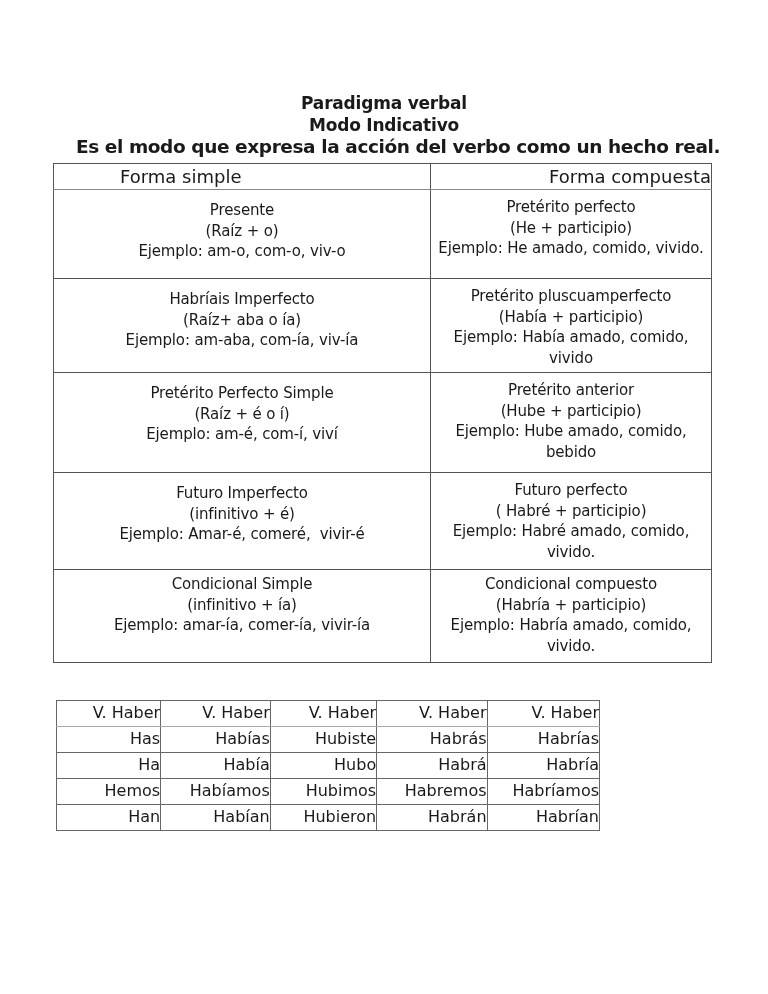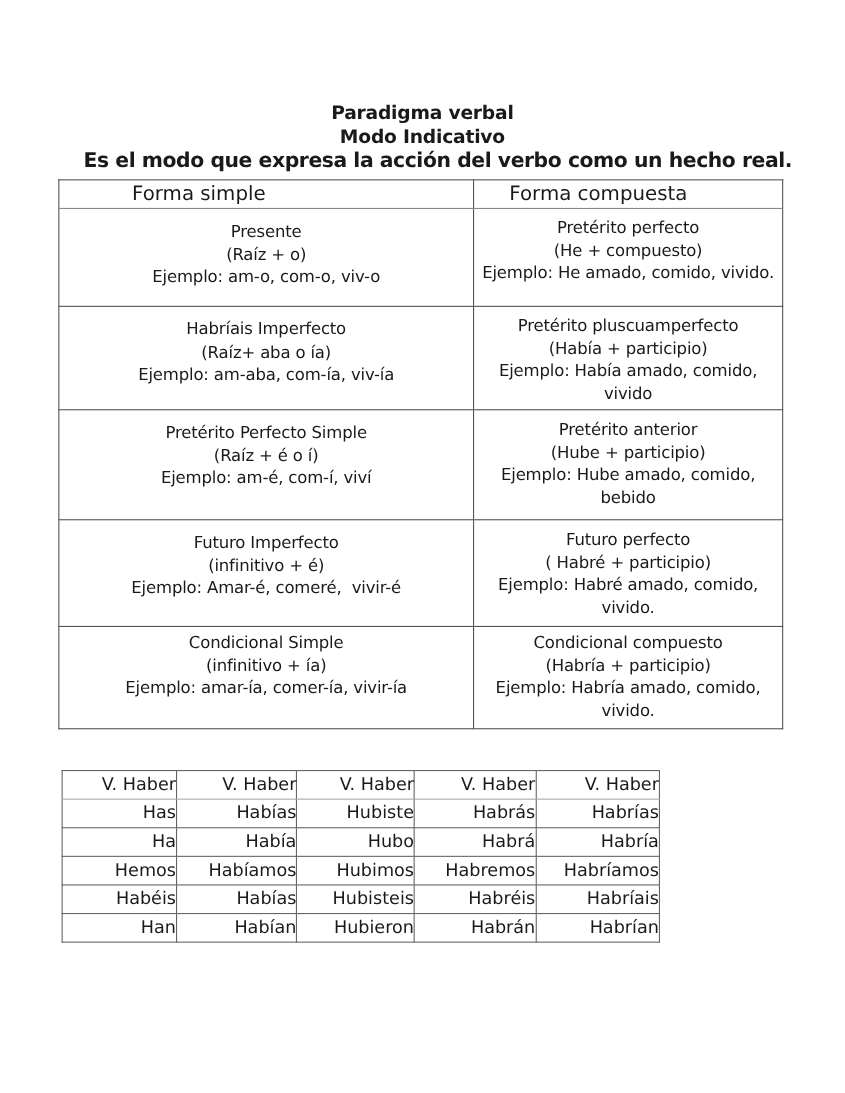--- a/index.html
+++ b/index.html
@@ -12,21 +12,21 @@
   }
   .titles div { font-weight: bold; font-size: 17px; line-height: 22px; letter-spacing: -0.2px; }
   .titles .t3 { font-size: 18.5px; letter-spacing: -0.4px; margin-left: 28px; }
 
   table { border-collapse: collapse; position: absolute; }
   td, th { border: 1px solid #555; padding: 0; vertical-align: top; }
 
   #main-table { left: 53px; top: 163px; width: 659px; }
   #main-table th {
     font-weight: normal; font-size: 18px; height: 25px; line-height: 25px;
-    text-align: left; border-bottom: 1.5px solid #888; padding-left: 32px;
+    text-align: right; border-bottom: 1.5px solid #888; padding-left: 32px;
   }
   #main-table th.c1 { width: 310px; text-align: left; padding-left: 66px; }
   #main-table td {
     font-size: 15px; line-height: 20.5px; padding: 10px 6px 0 6px; letter-spacing: -0.15px;
   }
   #main-table td.c2 { padding-top: 7px; }
   #main-table tr.r1 td { height: 89px; box-sizing: border-box; }
   #main-table tr.r2 td { height: 94px; box-sizing: border-box; }
   #main-table tr.r3 td { height: 100px; box-sizing: border-box; }
   #main-table tr.r4 td { height: 97px; box-sizing: border-box; }
@@ -57,21 +57,21 @@
     <th class="c2">Forma compuesta</th>
   </tr>
   <tr class="r1">
     <td class="c1">
       <span class="line">Presente</span>
       <span class="line">(Raíz + o)</span>
       <span class="line">Ejemplo: am-o, com-o, viv-o</span>
     </td>
     <td class="c2">
       <span class="line">Pretérito perfecto</span>
-      <span class="line">(He + compuesto)</span>
+      <span class="line">(He + participio)</span>
       <span class="line">Ejemplo: He amado, comido, vivido.</span>
       <span class="line"></span>
     </td>
   </tr>
   <tr class="r2">
     <td class="c1">
       <span class="line">Habríais Imperfecto</span>
       <span class="line">(Raíz+ aba o ía)</span>
       <span class="line">Ejemplo: am-aba, com-ía, viv-ía</span>
     </td>
@@ -148,27 +148,20 @@
     <td>Habría</td>
   </tr>
   <tr>
     <td>Hemos</td>
     <td>Habíamos</td>
     <td>Hubimos</td>
     <td>Habremos</td>
     <td>Habríamos</td>
   </tr>
   <tr>
-    <td>Habéis</td>
-    <td>Habías</td>
-    <td>Hubisteis</td>
-    <td>Habréis</td>
-    <td>Habríais</td>
-  </tr>
-  <tr>
     <td>Han</td>
     <td>Habían</td>
     <td>Hubieron</td>
     <td>Habrán</td>
     <td>Habrían</td>
   </tr>
 </tbody>
   </table>
 
 </body></html>

